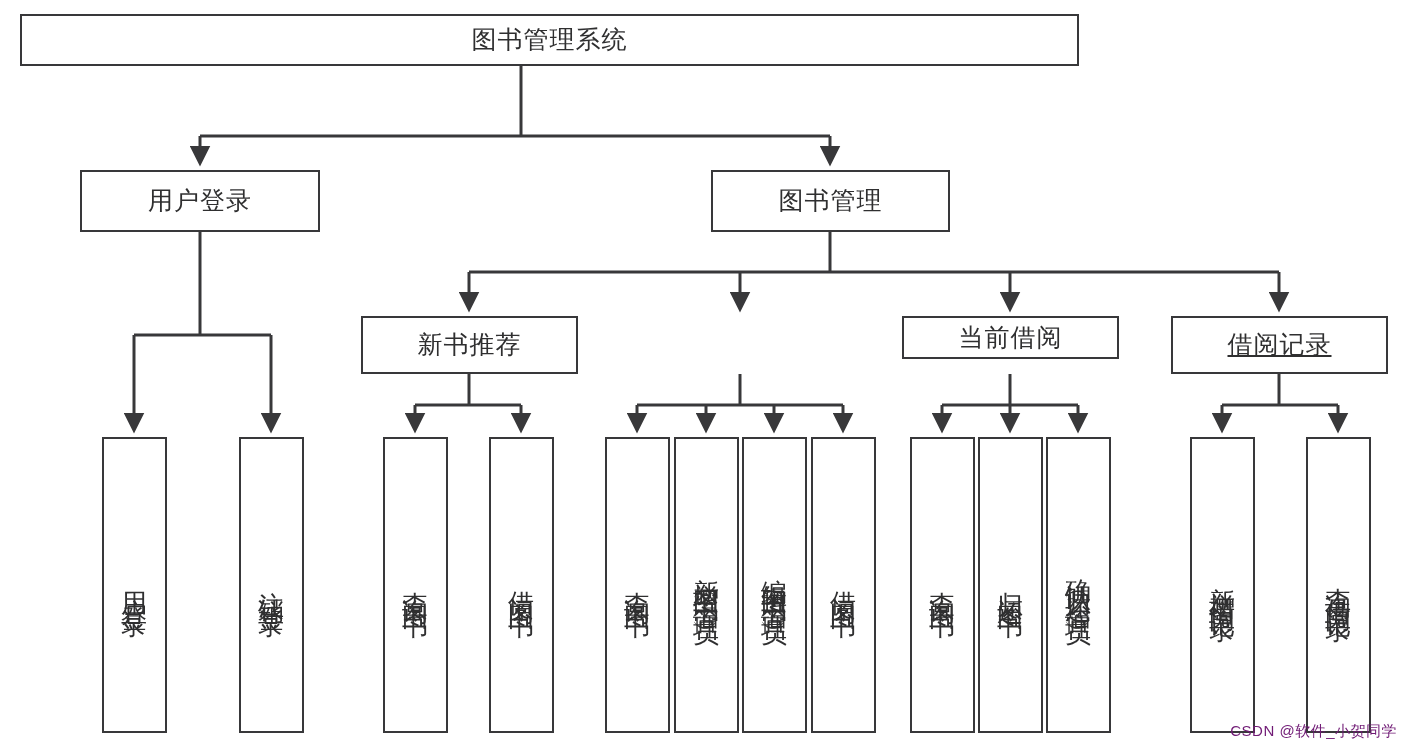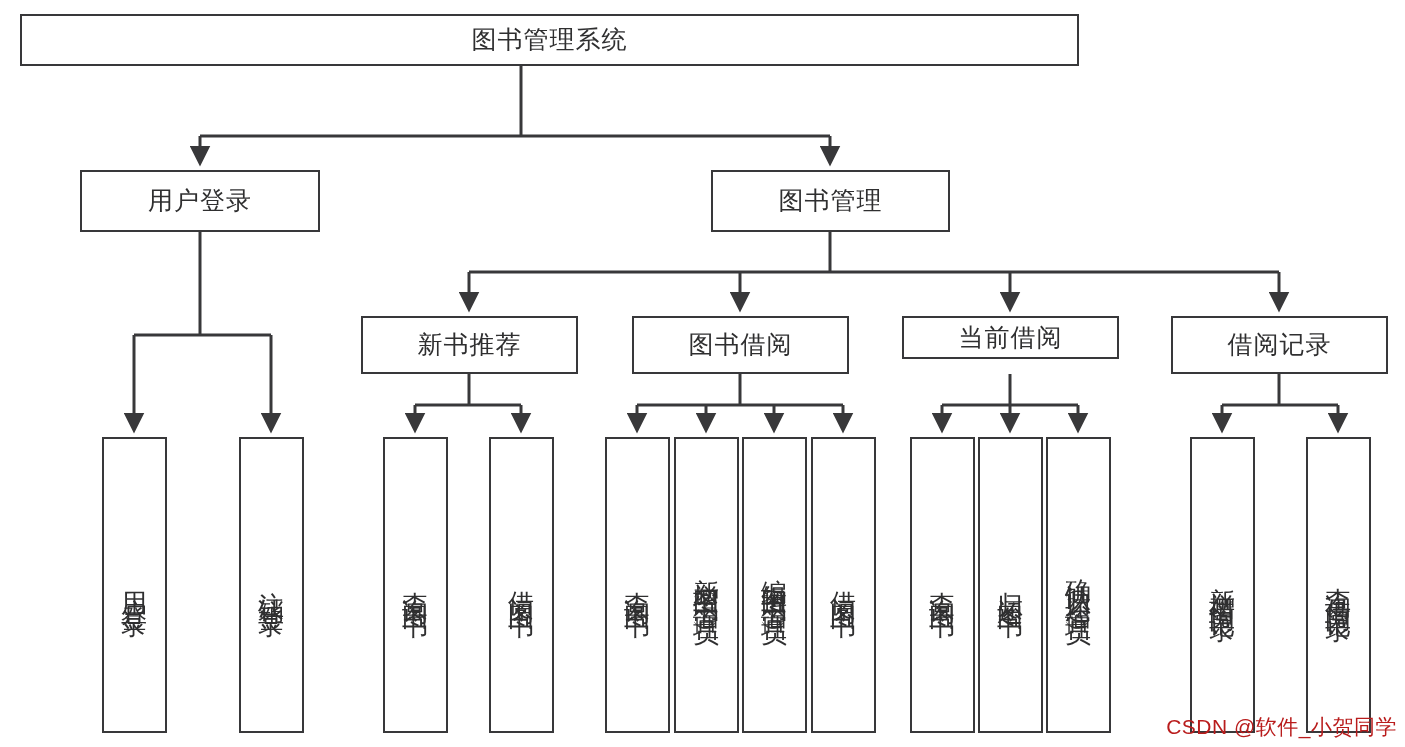--- a/index.html
+++ b/index.html
@@ -59,22 +59,22 @@
     line-height:1;
     white-space:nowrap;
   }
   .node.vert.long .label{
     letter-spacing:6px;
   }
   .watermark{
     position:absolute;
     right:8px;
     bottom:6px;
-    font-size:21px;
-    color:#b91c1c;
+    font-size:15px;
+    color:#701a75;
     white-space:nowrap;
     letter-spacing:0.5px;
   }
 </style>
 </head>
 <body>
 
 <div id="canvas">
 
   <svg class="wires" viewBox="0 0 1405 747" xmlns="http://www.w3.org/2000/svg">
@@ -134,27 +134,24 @@
   <div class="node horiz" style="left:80px; top:170px; width:240px; height:62px;">
     <span class="label">用户登录</span>
   </div>
   <div class="node horiz" style="left:711px; top:170px; width:239px; height:62px;">
     <span class="label">图书管理</span>
   </div>
 
   <div class="node horiz" style="left:361px; top:316px; width:217px; height:58px;">
     <span class="label">新书推荐</span>
   </div>
-  <div class="node horiz" style="left:632px; top:316px; width:217px; height:58px;">
-    <span class="label">图书借阅</span>
-  </div>
   <div class="node horiz" style="left:902px; top:316px; width:217px; height:43px;">
     <span class="label">当前借阅</span>
   </div>
-  <div class="node horiz" style="left:1171px; top:316px; width:217px; height:58px;">
+  <div class="node horiz" style="left:1171px; top:316px; width:217px; height:58px;text-decoration:underline;">
     <span class="label">借阅记录</span>
   </div>
 
   <div class="node vert" style="left:102px; top:437px; width:65px; height:296px;">
     <span class="label">用户登录</span>
   </div>
   <div class="node vert" style="left:239px; top:437px; width:65px; height:296px;">
     <span class="label">注销登录</span>
   </div>
 

